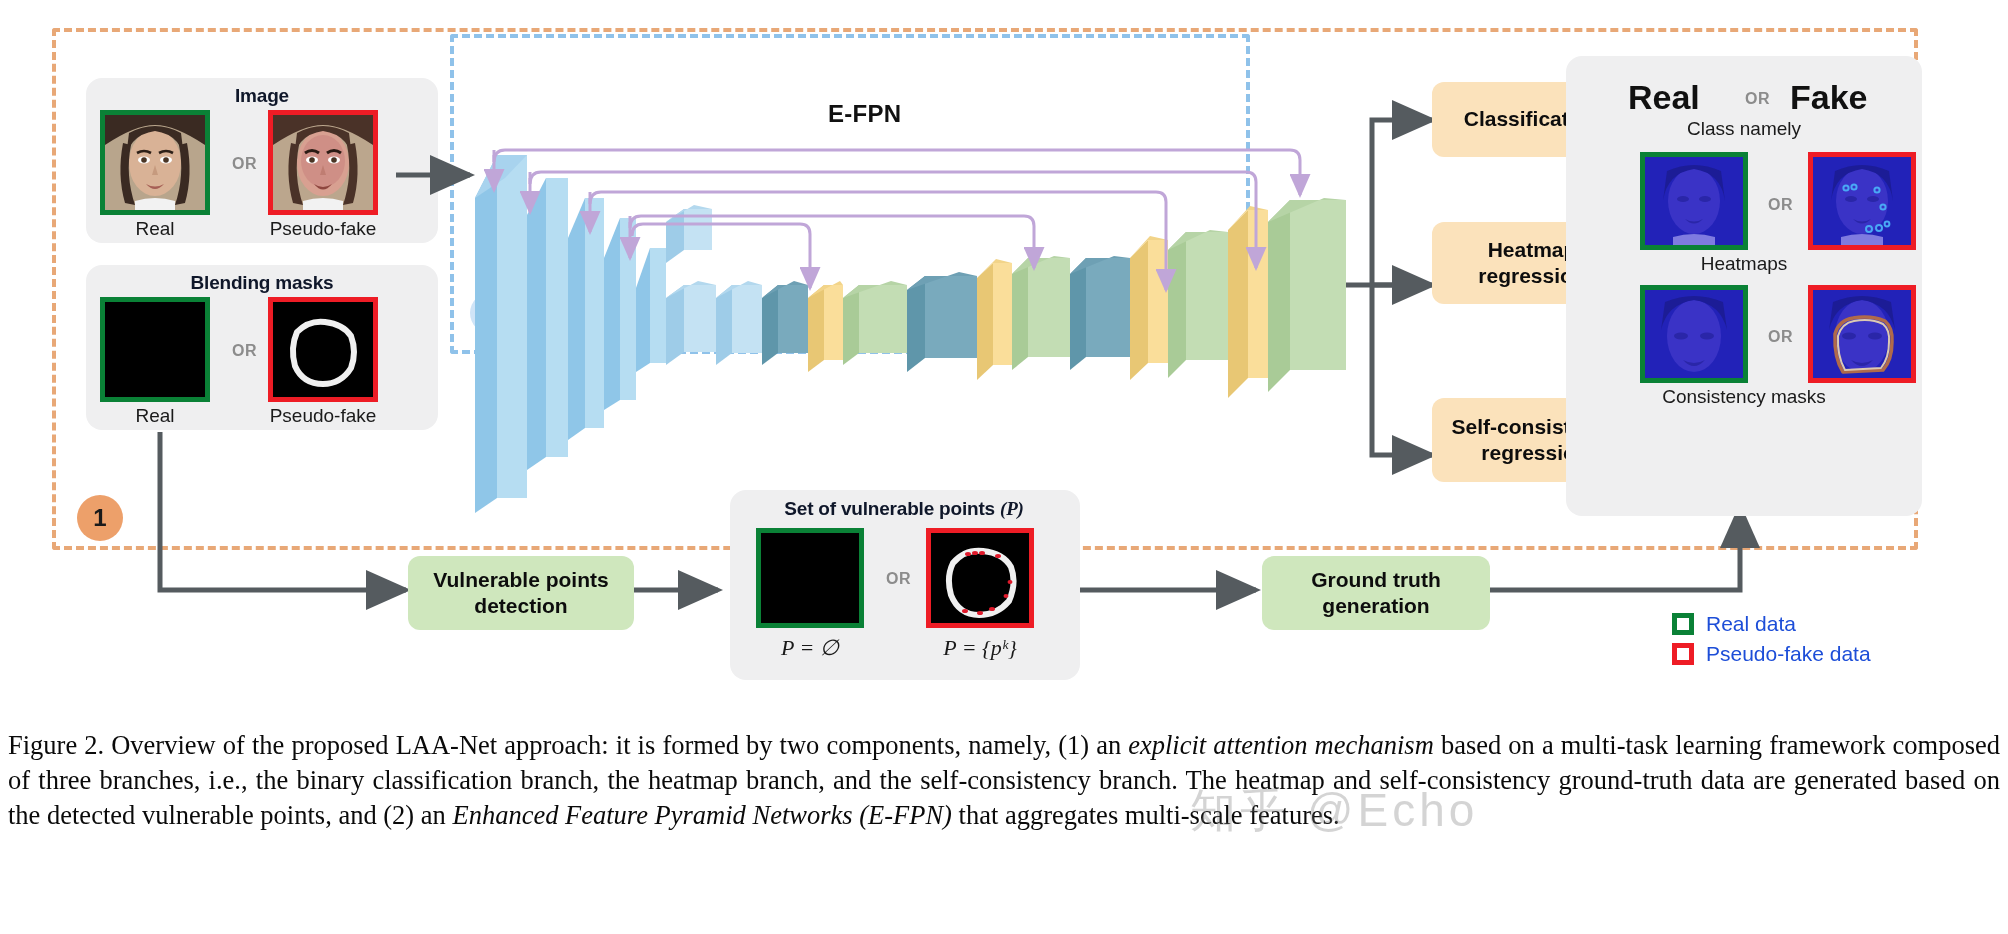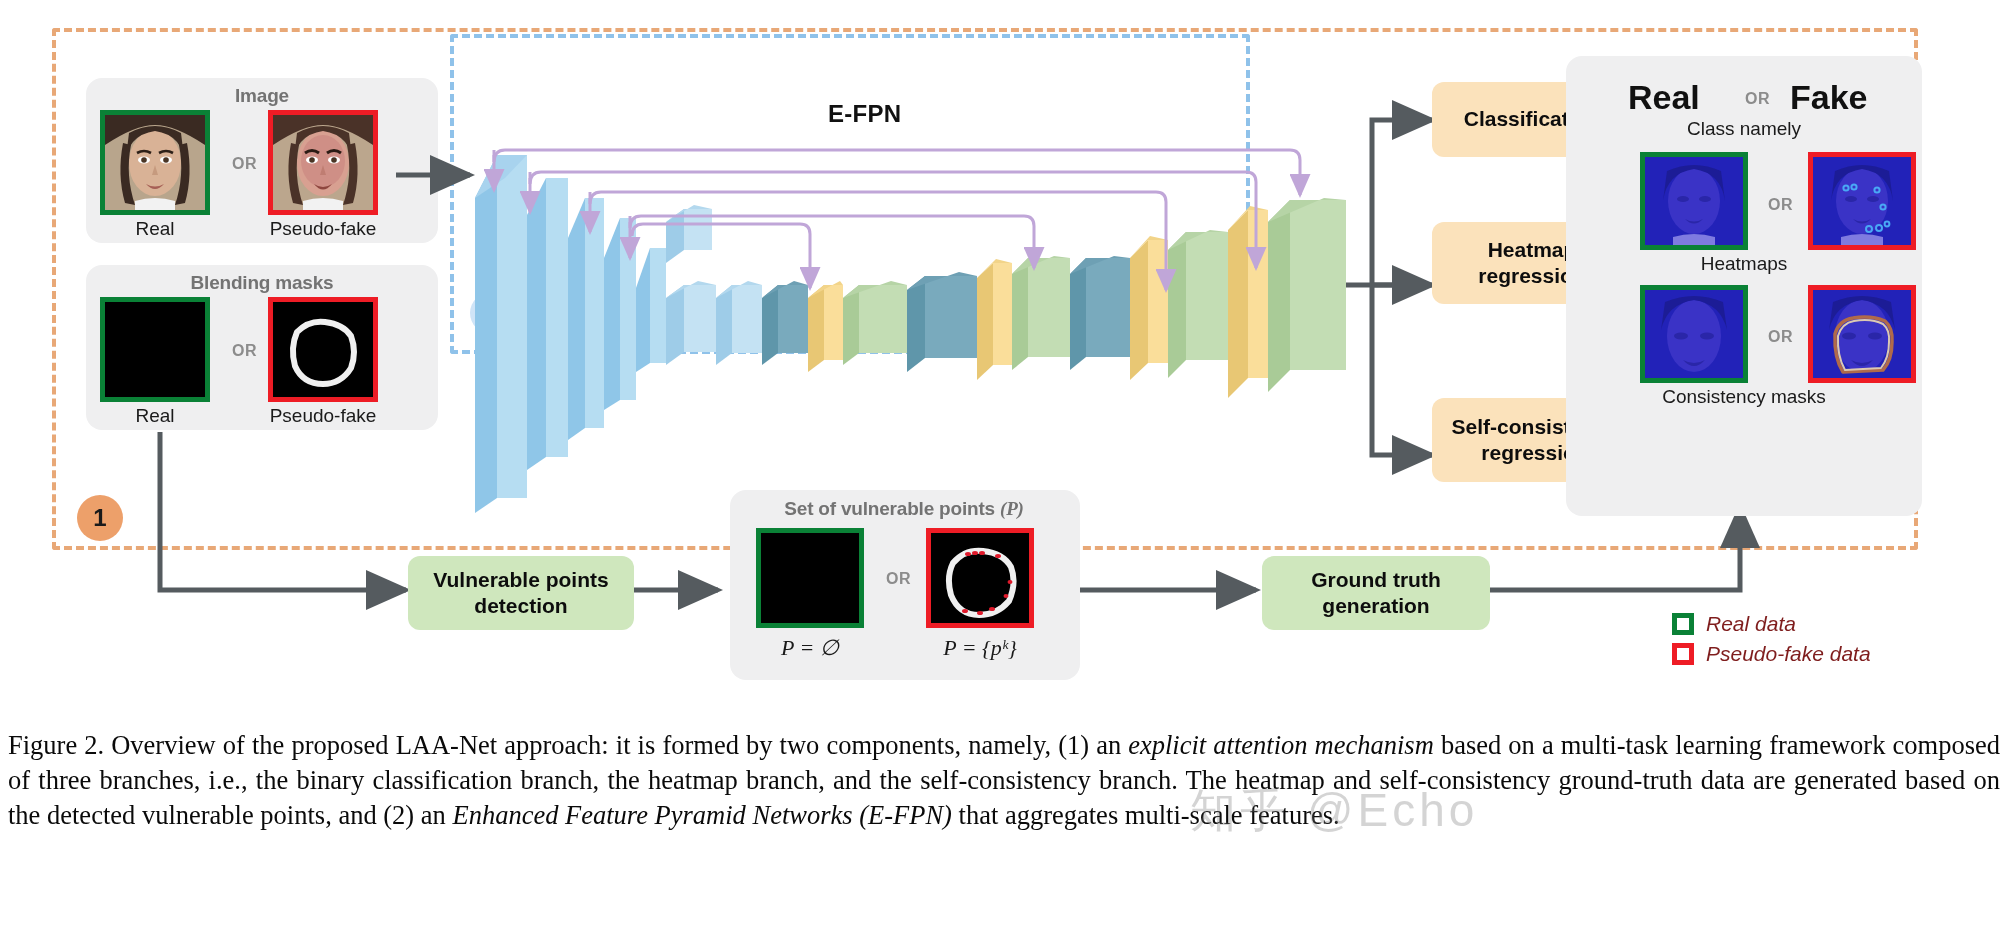--- a/index.html
+++ b/index.html
@@ -38,21 +38,21 @@
 
   
   .panel {
     position: absolute;
     background: #efeff0;
     border-radius: 16px;
   }
   .panel-title {
     position: absolute;
     width: 100%; text-align: center;
-    font-weight: bold; font-size: 19px; color: #737373;
+    font-weight: bold; font-size: 19px; color: #0f172a;
     letter-spacing: -0.2px;
   }
   .panel-caption {
     position: absolute;
     text-align: center;
     font-size: 19px; color: #1a1a1a;
   }
 
   
   .thumb {
@@ -94,21 +94,21 @@
   }
 
   
   .legend { position: absolute; left: 1672px; top: 612px; }
   .legend-row { display: flex; align-items: center; margin-bottom: 6px; }
   .legend-swatch {
     width: 22px; height: 22px; background: #fff; margin-right: 12px;
   }
   .legend-swatch.green { border: 5px solid #0a8136; }
   .legend-swatch.red   { border: 5px solid #ee1c25; }
-  .legend-label { font-size: 21px; color: #7f1d1d; font-style: italic; }
+  .legend-label { font-size: 21px; color: #1d4ed8; }
 
   
   .caption {
     position: absolute;
     left: 8px; top: 728px; width: 1992px;
     font-family: "Liberation Serif", serif;
     font-size: 26.5px; line-height: 35px;
     color: #0a0a0a;
     text-align: justify;
   }

